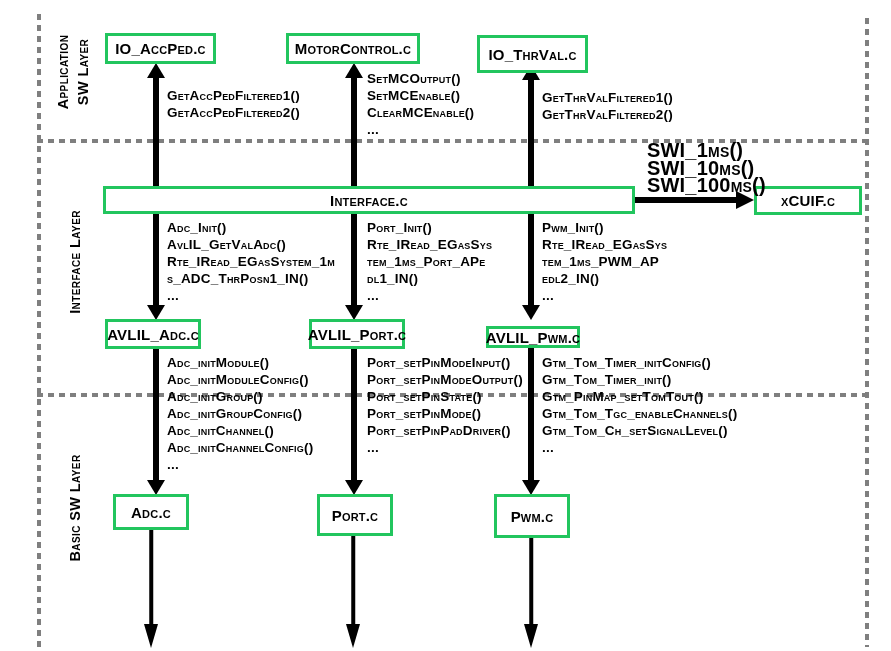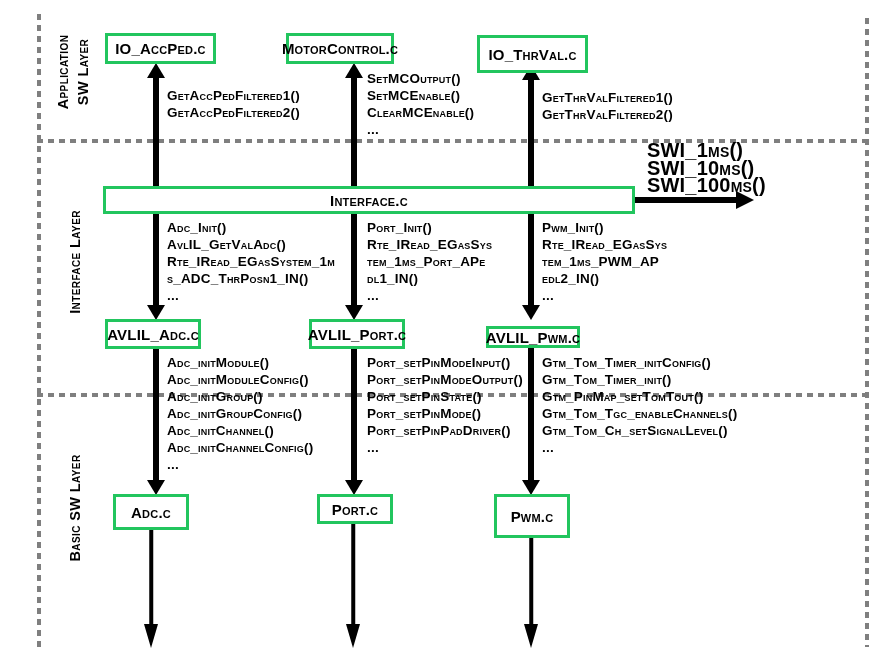--- a/index.html
+++ b/index.html
@@ -81,44 +81,47 @@
   <div class="layer-label" style="left:-15px;top:252px;width:180px;height:20px">
     <div>Interface Layer</div>
   </div>
   <div class="layer-label" style="left:-15px;top:498px;width:180px;height:20px">
     <div>Basic SW Layer</div>
   </div>
 
   <div class="box" style="left:105px;top:33px;width:111px;height:31px">
       <span>IO_AccPed.c</span>
     </div>
-  <div class="box" style="left:286px;top:33px;width:108px;height:31px">
+  <div class="box" style="left:286px;top:33px;width:134px;height:31px">
       <span>MotorControl.c</span>
     </div>
   <div class="box" style="left:477px;top:35px;width:111px;height:38px">
       <span>IO_ThrVal.c</span>
     </div>
 
   <div class="box" style="left:103px;top:186px;width:532px;height:28px">
       <span>Interface.c</span>
     </div>
+  <div class="box" style="left:754px;top:186px;width:108px;height:29px">
+      <span>xCUIF.c</span>
+    </div>
   <div class="box" style="left:105px;top:319px;width:96px;height:30px">
       <span>AVLIL_Adc.c</span>
     </div>
   <div class="box" style="left:309px;top:319px;width:96px;height:30px">
       <span>AVLIL_Port.c</span>
     </div>
   <div class="box" style="left:486px;top:326px;width:94px;height:22px">
       <span>AVLIL_Pwm.c</span>
     </div>
 
   <div class="box" style="left:113px;top:494px;width:76px;height:36px">
       <span>Adc.c</span>
     </div>
-  <div class="box" style="left:317px;top:494px;width:76px;height:30px">
+  <div class="box" style="left:317px;top:494px;width:76px;height:42px">
       <span>Port.c</span>
     </div>
   <div class="box" style="left:494px;top:494px;width:76px;height:44px">
       <span>Pwm.c</span>
     </div>
 
   <div class="arrow v up" style="left:147px;top:63px;height:124px">
       <i class="shaft"></i>
       <i class="head"></i>
     </div>

